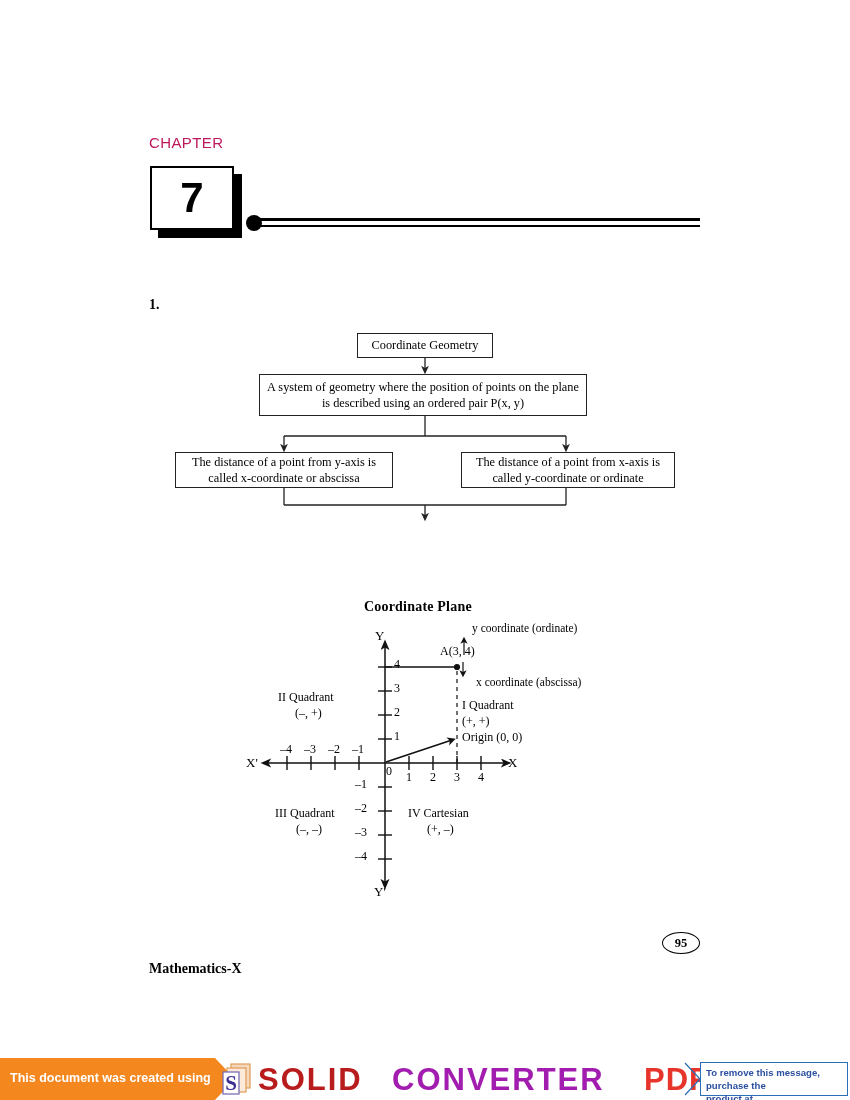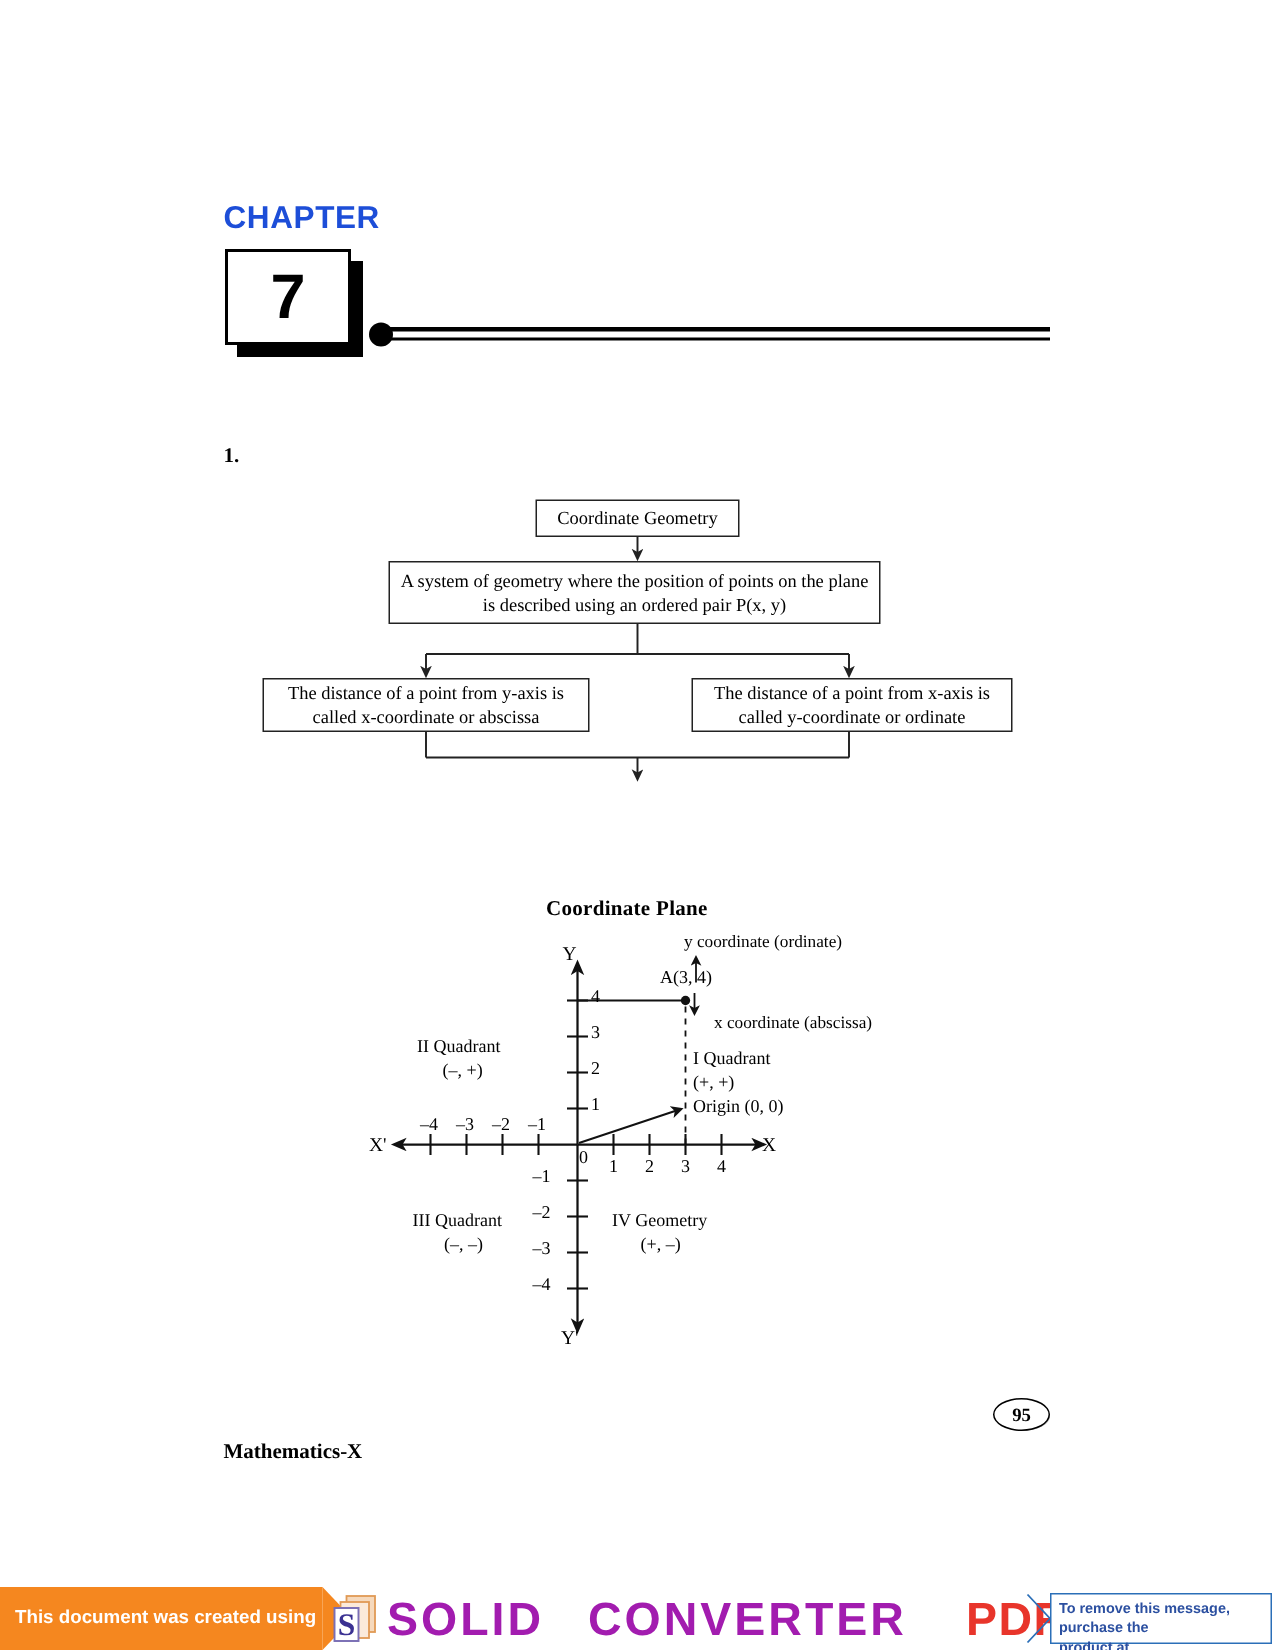--- a/index.html
+++ b/index.html
@@ -21,24 +21,24 @@
     inset: 0;
     background: #ffffff;
   }
 
   
   .chapter-word {
     position: absolute;
     left: 149px;
     top: 134px;
     font-family: "Liberation Sans", sans-serif;
-    font-weight: bold;
-    font-size: 21px;
+    font-weight: normal;
+    font-size: 15px;
     letter-spacing: 0.4px;
-    color: #1d4ed8;
+    color: #be185d;
   }
   .chapnum-wrap {
     position: absolute;
     left: 150px;
     top: 166px;
     width: 92px;
     height: 72px;
   }
   .chapnum-shadow {
     position: absolute;
@@ -261,21 +261,21 @@
     height: 34px;
   }
   .brand-solid {
     position: absolute;
     left: 258px;
     top: 1062px;
     font-family: "Liberation Sans", sans-serif;
     font-weight: bold;
     font-size: 31px;
     letter-spacing: 2px;
-    color: #a21caf;
+    color: #b91c1c;
     white-space: nowrap;
   }
   .brand-converter {
     position: absolute;
     left: 392px;
     top: 1062px;
     font-family: "Liberation Sans", sans-serif;
     font-weight: bold;
     font-size: 31px;
     letter-spacing: 2px;
@@ -438,33 +438,33 @@
     <div class="lbl" style="left:394px; top:681px;">3</div>
     <div class="lbl" style="left:394px; top:705px;">2</div>
     <div class="lbl" style="left:394px; top:729px;">1</div>
 
     <div class="lbl" style="left:355px; top:777px;">–1</div>
     <div class="lbl" style="left:355px; top:801px;">–2</div>
     <div class="lbl" style="left:355px; top:825px;">–3</div>
     <div class="lbl" style="left:355px; top:849px;">–4</div>
 
     <div class="lbl" style="left:440px; top:644px;">A(3, 4)</div>
-    <div class="lbl sm" style="left:456px; top:622px;text-align:right;">y coordinate (ordinate)</div>
+    <div class="lbl sm" style="left:472px; top:622px;text-align:right;">y coordinate (ordinate)</div>
     <div class="lbl sm" style="left:462px; top:676px;margin-left:14px;">x coordinate (abscissa)</div>
 
     <div class="lbl" style="left:462px; top:698px;">I Quadrant</div>
     <div class="lbl" style="left:462px; top:714px;">(+, +)</div>
 
     <div class="lbl" style="left:278px; top:690px;">II Quadrant</div>
     <div class="lbl" style="left:295px; top:706px;">(–, +)</div>
 
     <div class="lbl" style="left:275px; top:806px;">III Quadrant</div>
     <div class="lbl" style="left:296px; top:822px;">(–, –)</div>
 
-    <div class="lbl" style="left:408px; top:806px;">IV Geometry</div>
+    <div class="lbl" style="left:408px; top:806px;">IV Cartesian</div>
     <div class="lbl" style="left:427px; top:822px;">(+, –)</div>
 
     <div class="lbl" style="left:462px; top:730px;">Origin (0, 0)</div>
   </div>
 
   <div class="foot-left">Mathematics-X</div>
   <div class="pagenum">
     <div class="oval-shadow"></div>
     <div class="oval">95</div>
   </div>

